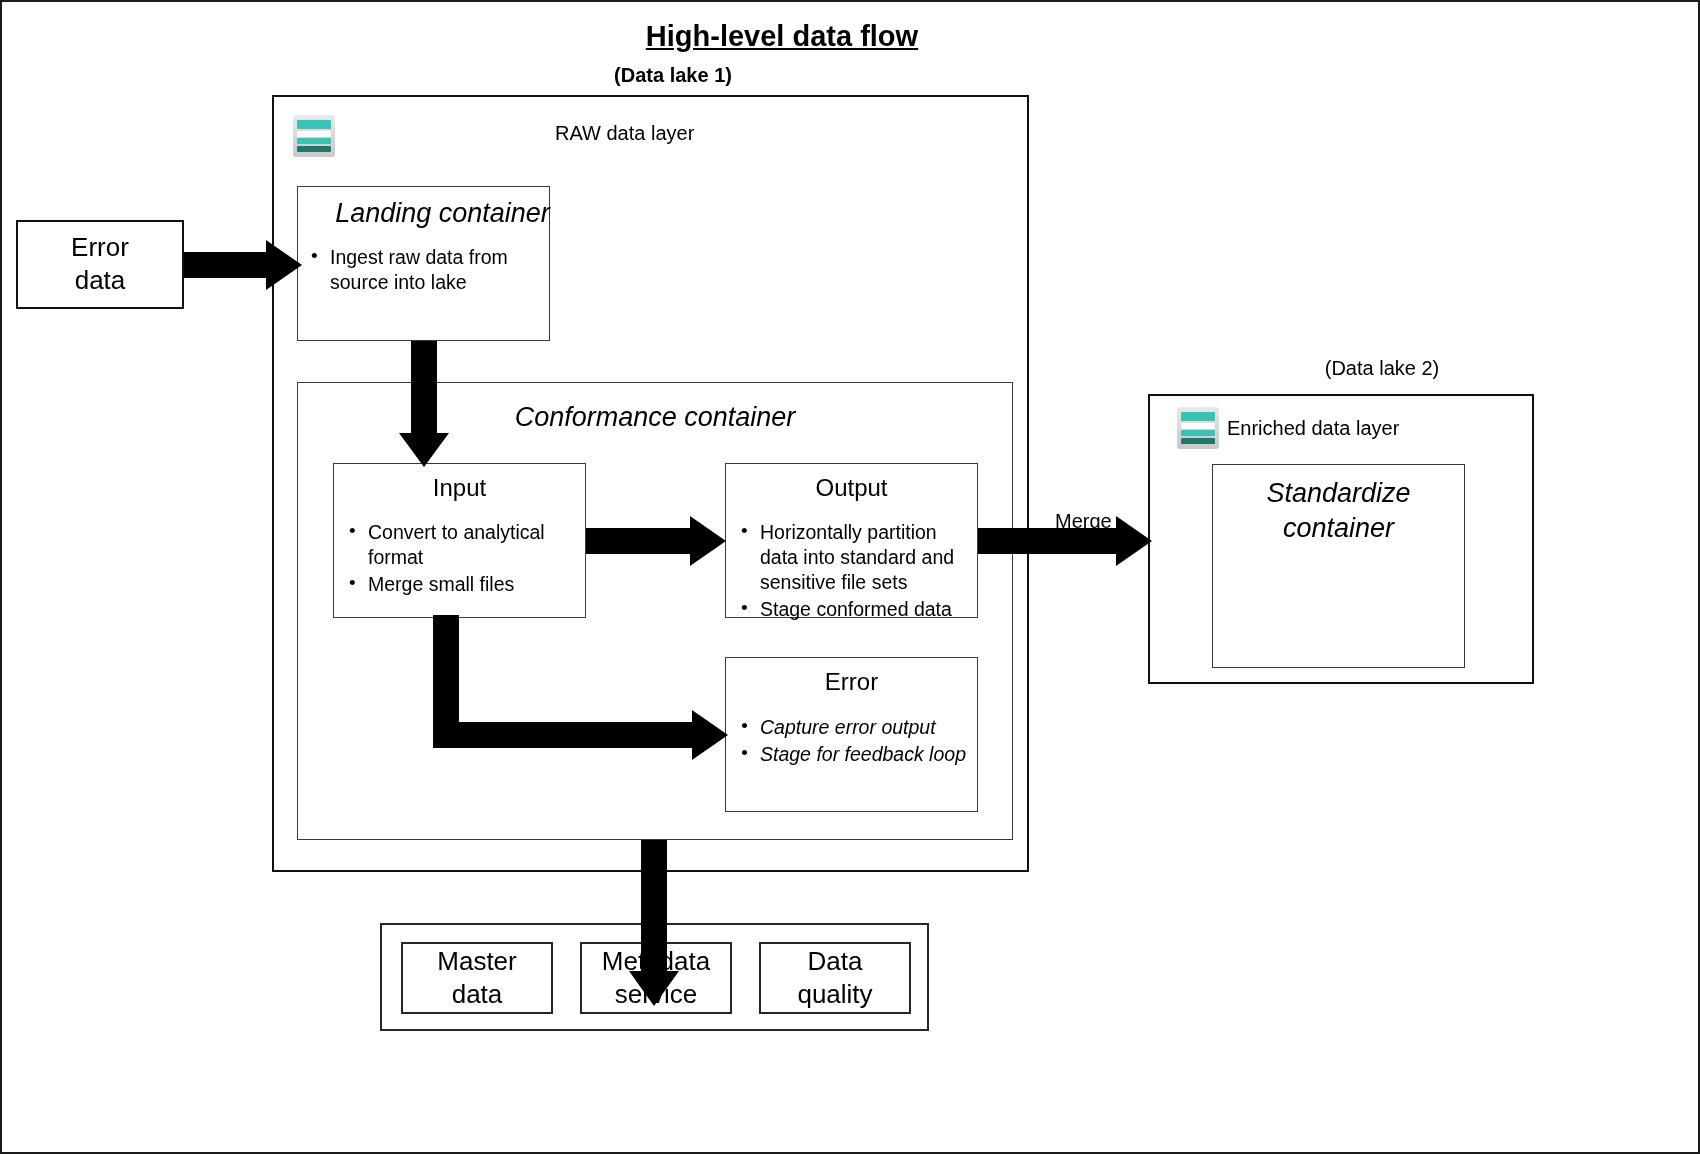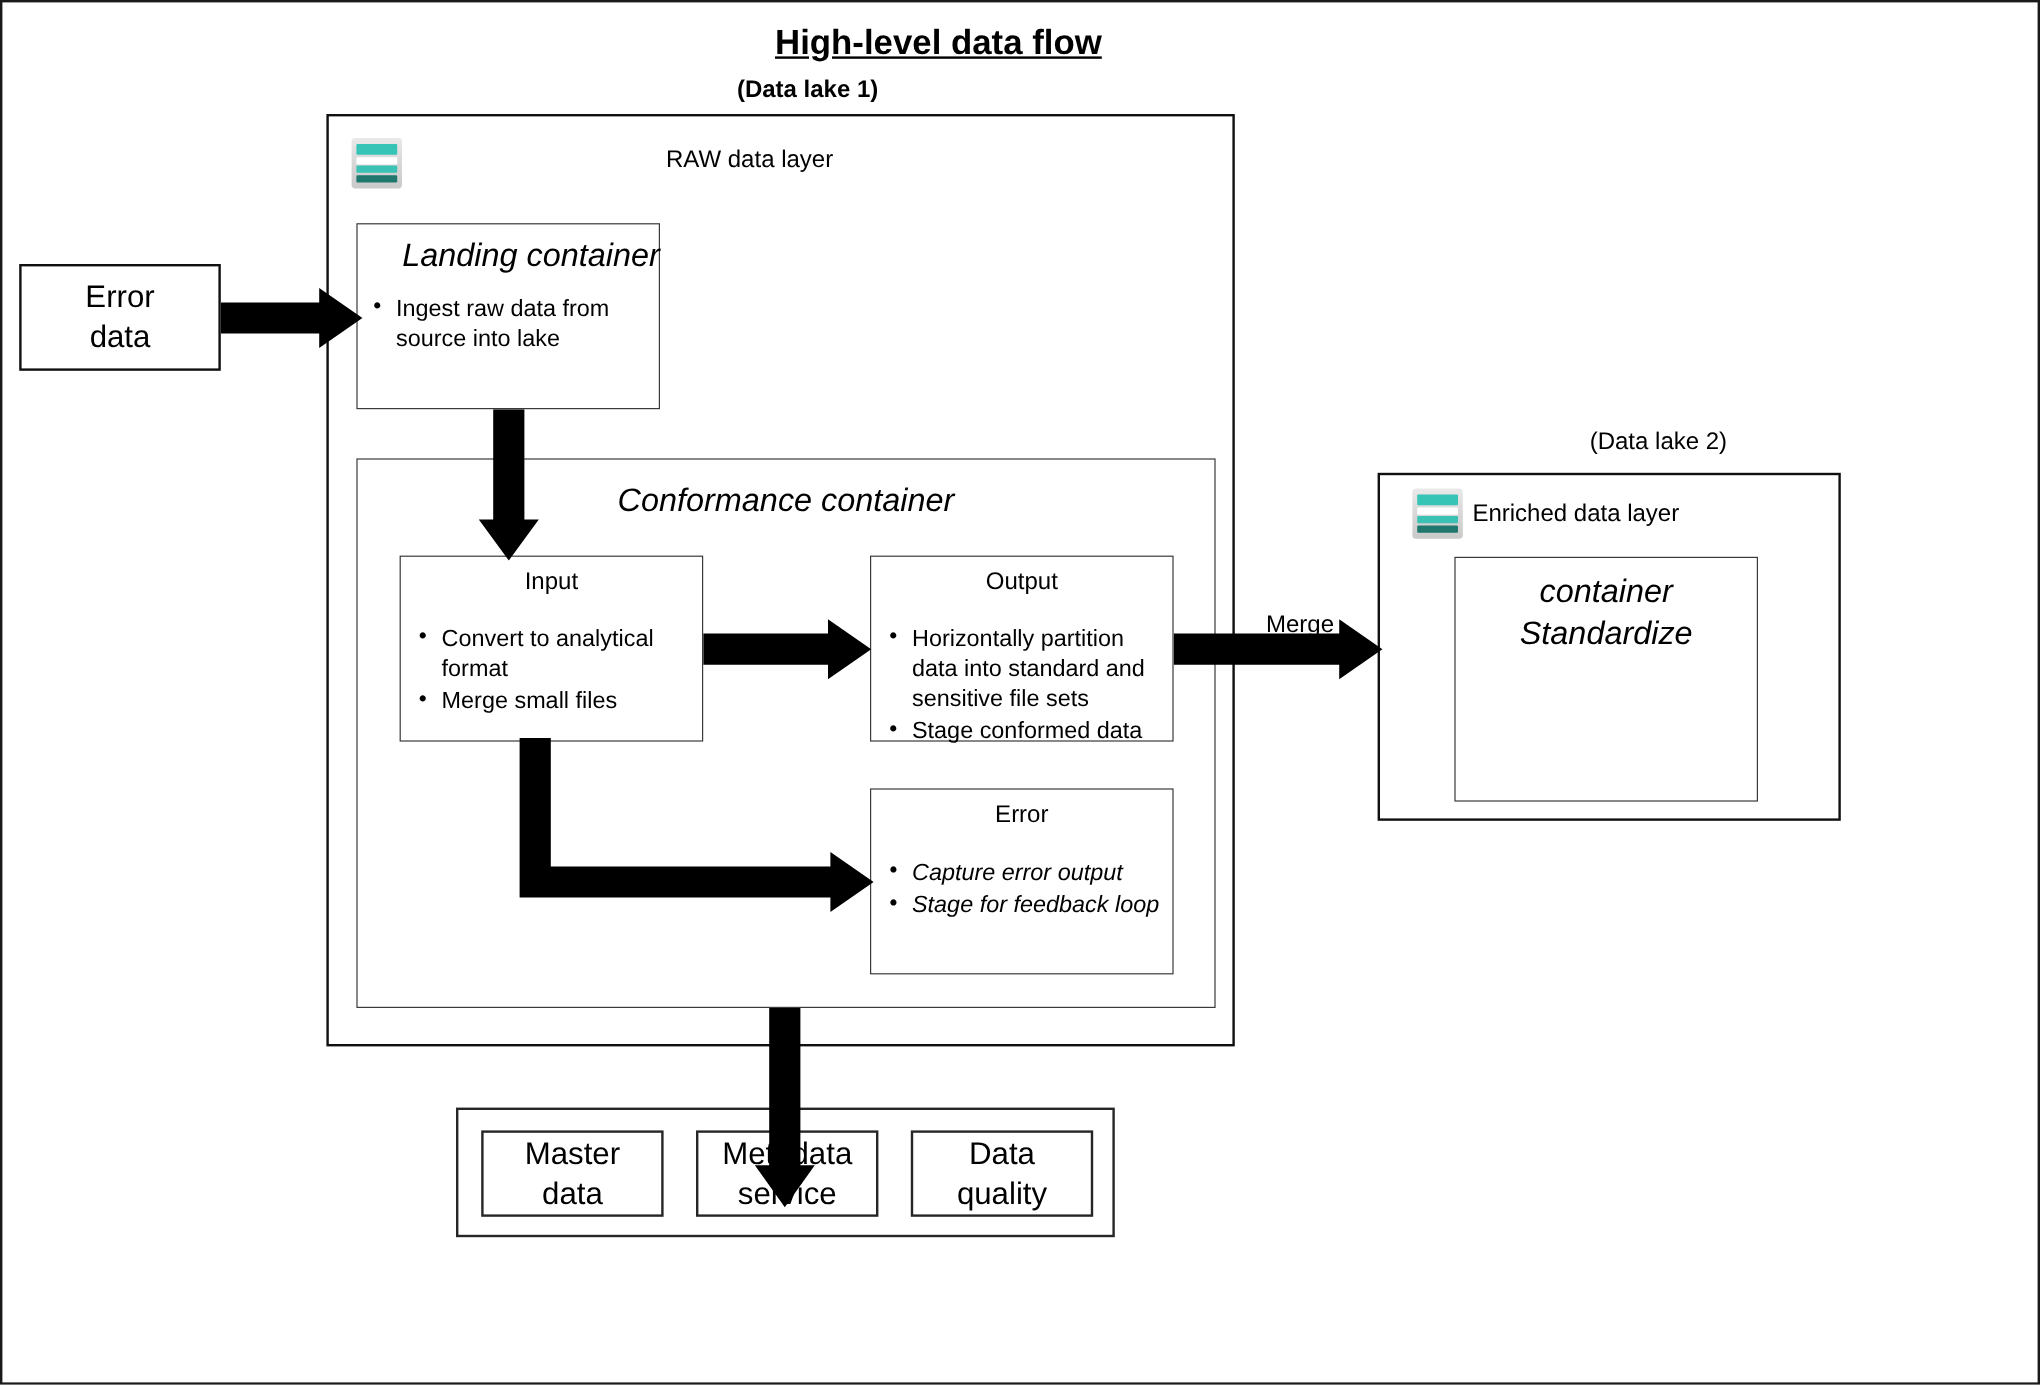--- a/index.html
+++ b/index.html
@@ -41,21 +41,21 @@
   }
   .container-title {
     font-size: 27px;
     font-style: italic;
     color: #000;
     text-align: center;
     white-space: nowrap;
   }
   .container-title.two-line { white-space: normal; line-height: 1.28; }
   .box-title {
-    font-size: 20px;
+    font-size: 24px;
     color: #000;
     text-align: center;
     white-space: nowrap;
   }
   .plain-box-text {
     font-size: 26px;
     color: #000;
     text-align: center;
     line-height: 1.28;
   }
@@ -177,22 +177,22 @@
   <div class="abs lake-icon" style="left:1175px; top:405px;">
     <div class="bar b1" style="background:#35c4b5;"></div>
     <div class="bar b2" style="background:#ffffff;"></div>
     <div class="bar b3" style="background:#3cc2b4;"></div>
     <div class="bar b4" style="background:#1f776e;"></div>
   </div>
   <div class="abs layer-title" style="left:1225px; top:415px;">Enriched data layer</div>
 
   <div class="abs rect-thin" style="left:1210px; top:462px; width:253px; height:204px;"></div>
   <div class="abs container-title two-line" style="left:1210px; top:474px; width:253px;">
+    <div>Standardize</div>
     <div>container</div>
-    <div>Standardize</div>
   </div>
 
   <div class="abs rect-mid" style="left:378px; top:921px; width:549px; height:108px;"></div>
 
   <div class="abs rect-mid" style="left:399px; top:940px; width:152px; height:72px;"></div>
   <div class="abs plain-box-text" style="left:399px; top:943px; width:152px;">
     <div>Master</div>
     <div>data</div>
   </div>
 

